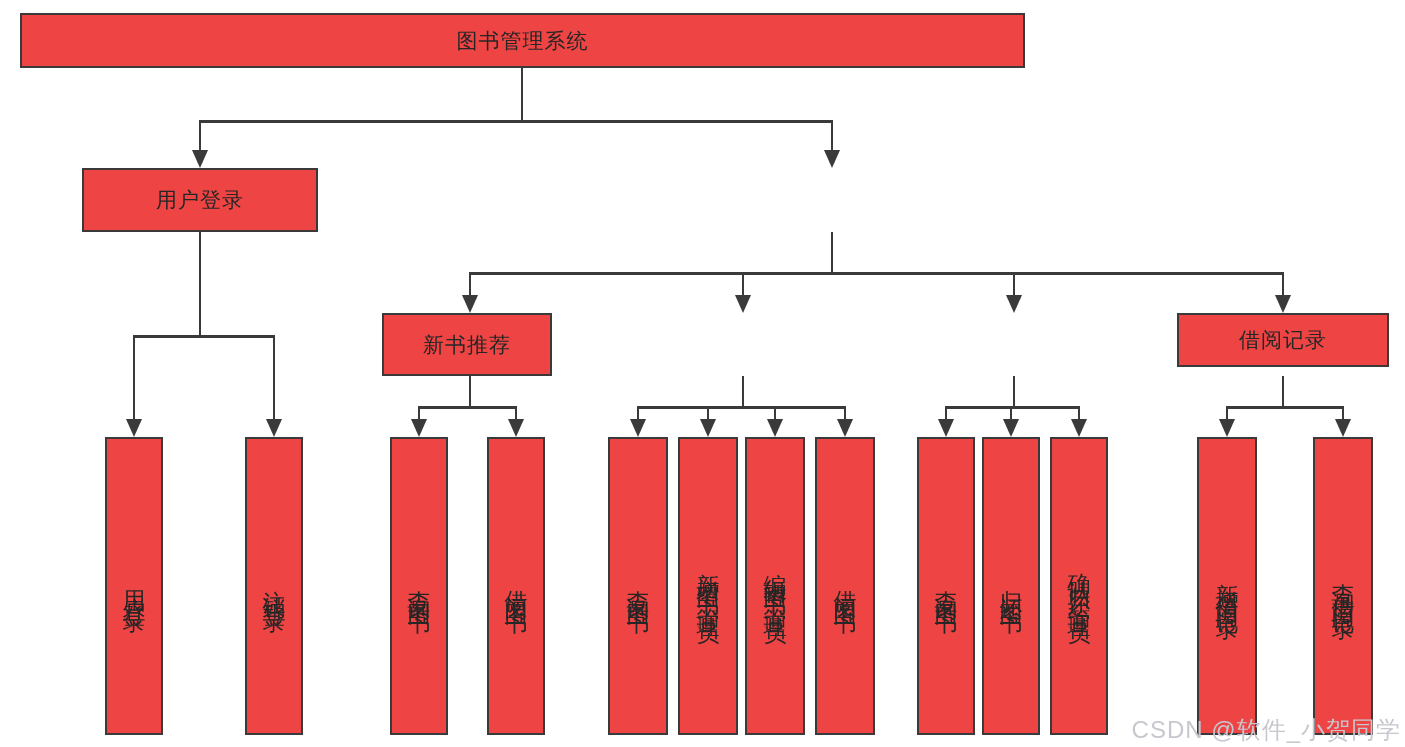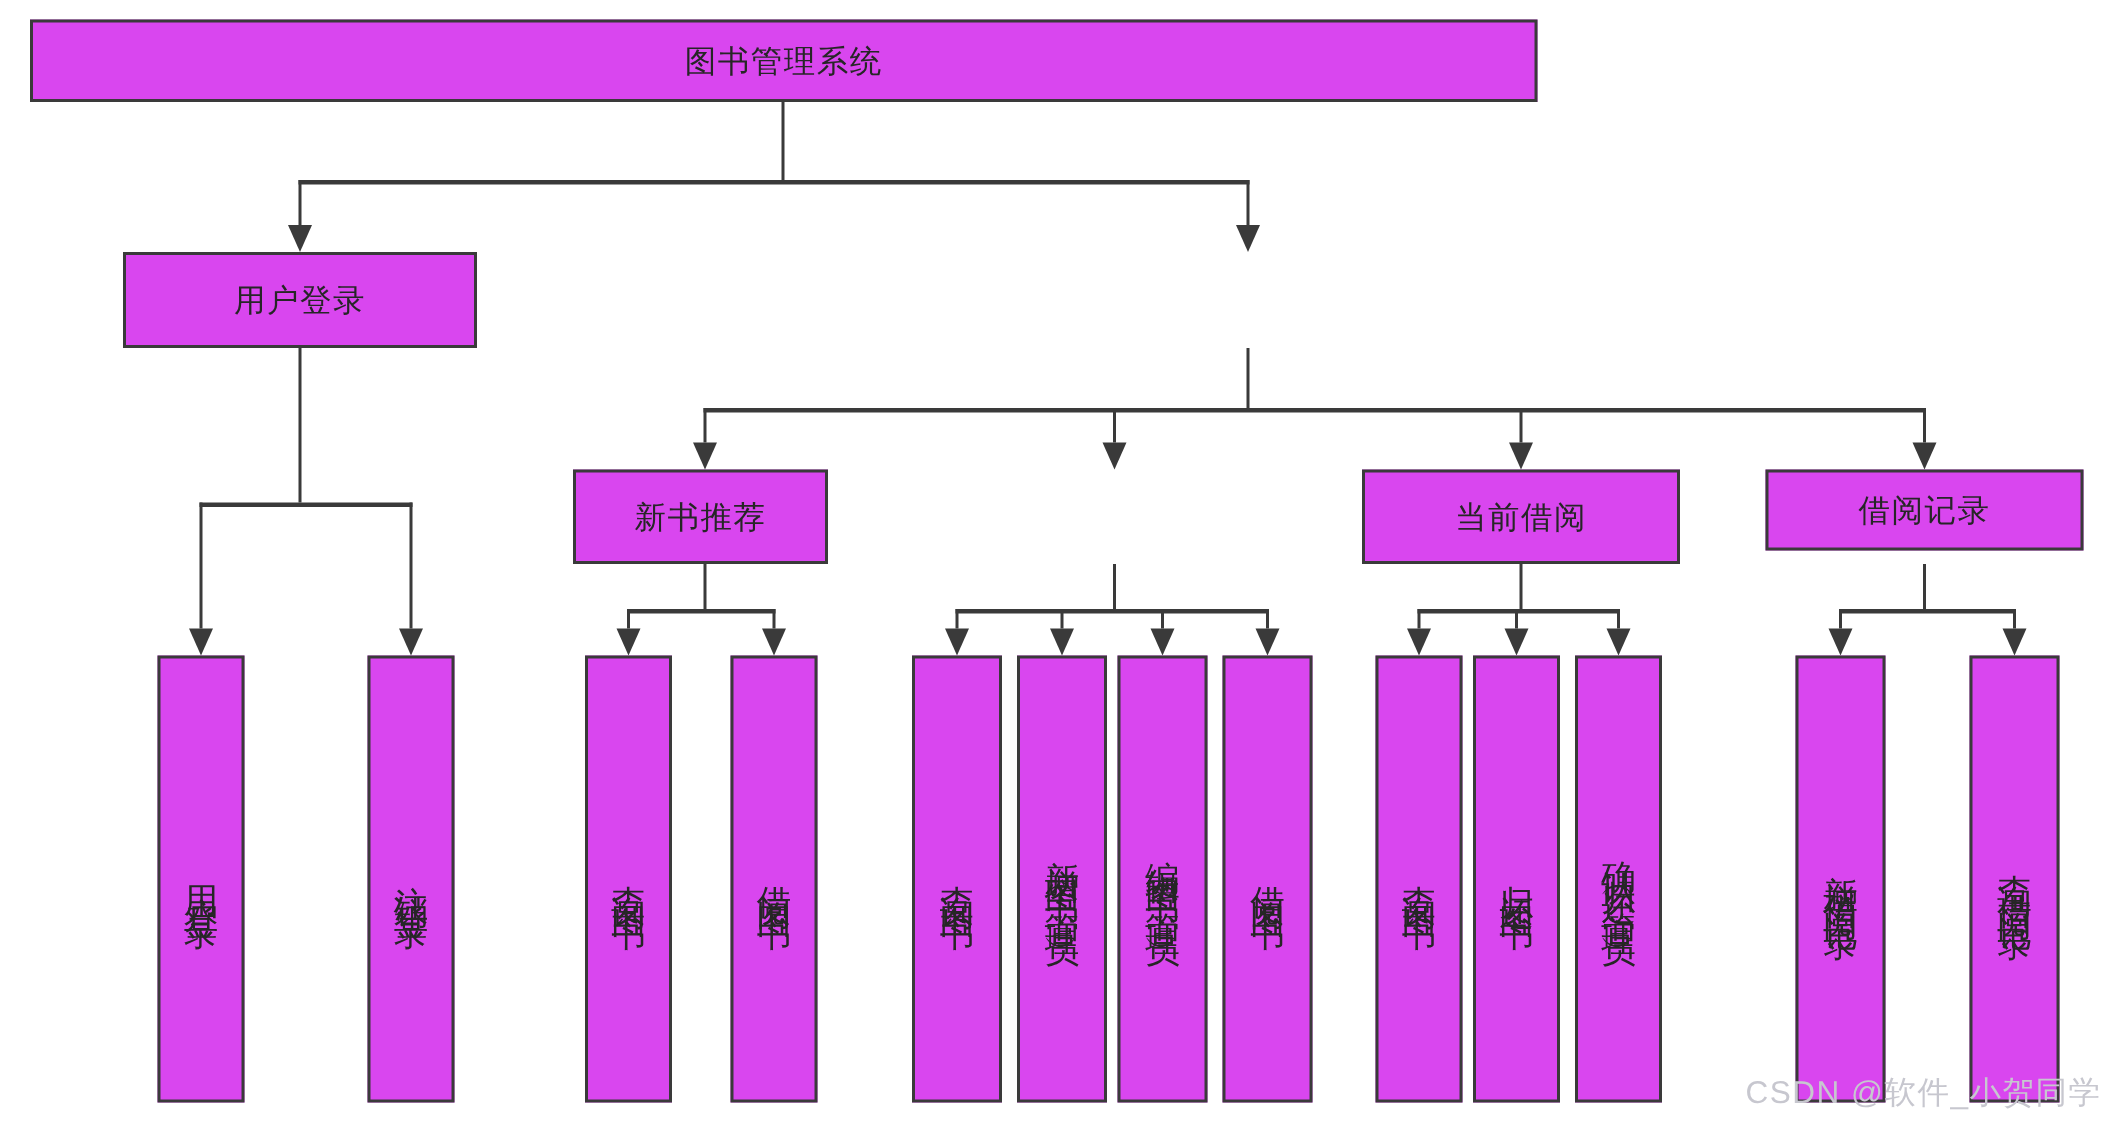--- a/index.html
+++ b/index.html
@@ -16,21 +16,21 @@
   .stage{
     position:relative;
     width:1405px;
     height:747px;
     background:var(--bg);
     overflow:hidden;
   }
   .box{
     position:absolute;
     border:2.5px solid var(--line);
-    background:#d946ef;
+    background:#ef4444;
     display:flex;
     align-items:center;
     justify-content:center;
     color:var(--text);
     font-size:21px;
     letter-spacing:1px;
   }
   .leaf span{
     writing-mode:vertical-rl;
     text-orientation:mixed;
@@ -44,44 +44,41 @@
   .tri{
     position:absolute;width:0;height:0;
     border-left:8px solid transparent;
     border-right:8px solid transparent;
     border-top:18px solid var(--line);
   }
   .watermark{
     position:absolute;
     right:4px;
     top:714px;
-    font-size:21px;
+    font-size:24px;
     color:var(--wm);
     letter-spacing:1px;
     z-index:10;
   }
 </style>
 </head>
 <body>
 
 <div class="stage">
 
   <div class="box" style="left:20px;top:13px;width:1005px;height:55px">
     <span>图书管理系统</span>
   </div>
 
   <div class="box" style="left:82px;top:168px;width:236px;height:64px">
     <span>用户登录</span>
   </div>
 
   <div class="box" style="left:382px;top:313px;width:170px;height:63px">
     <span>新书推荐</span>
-  </div>
-  <div class="box" style="left:908px;top:313px;width:212px;height:63px">
-    <span>当前借阅</span>
   </div>
   <div class="box" style="left:1177px;top:313px;width:212px;height:54px">
     <span>借阅记录</span>
   </div>
 
   <div class="box leaf" style="left:105px;top:437px;width:58px;height:298px">
     <span>用户登录</span>
   </div>
   <div class="box leaf" style="left:245px;top:437px;width:58px;height:298px">
     <span>注销登录</span>

